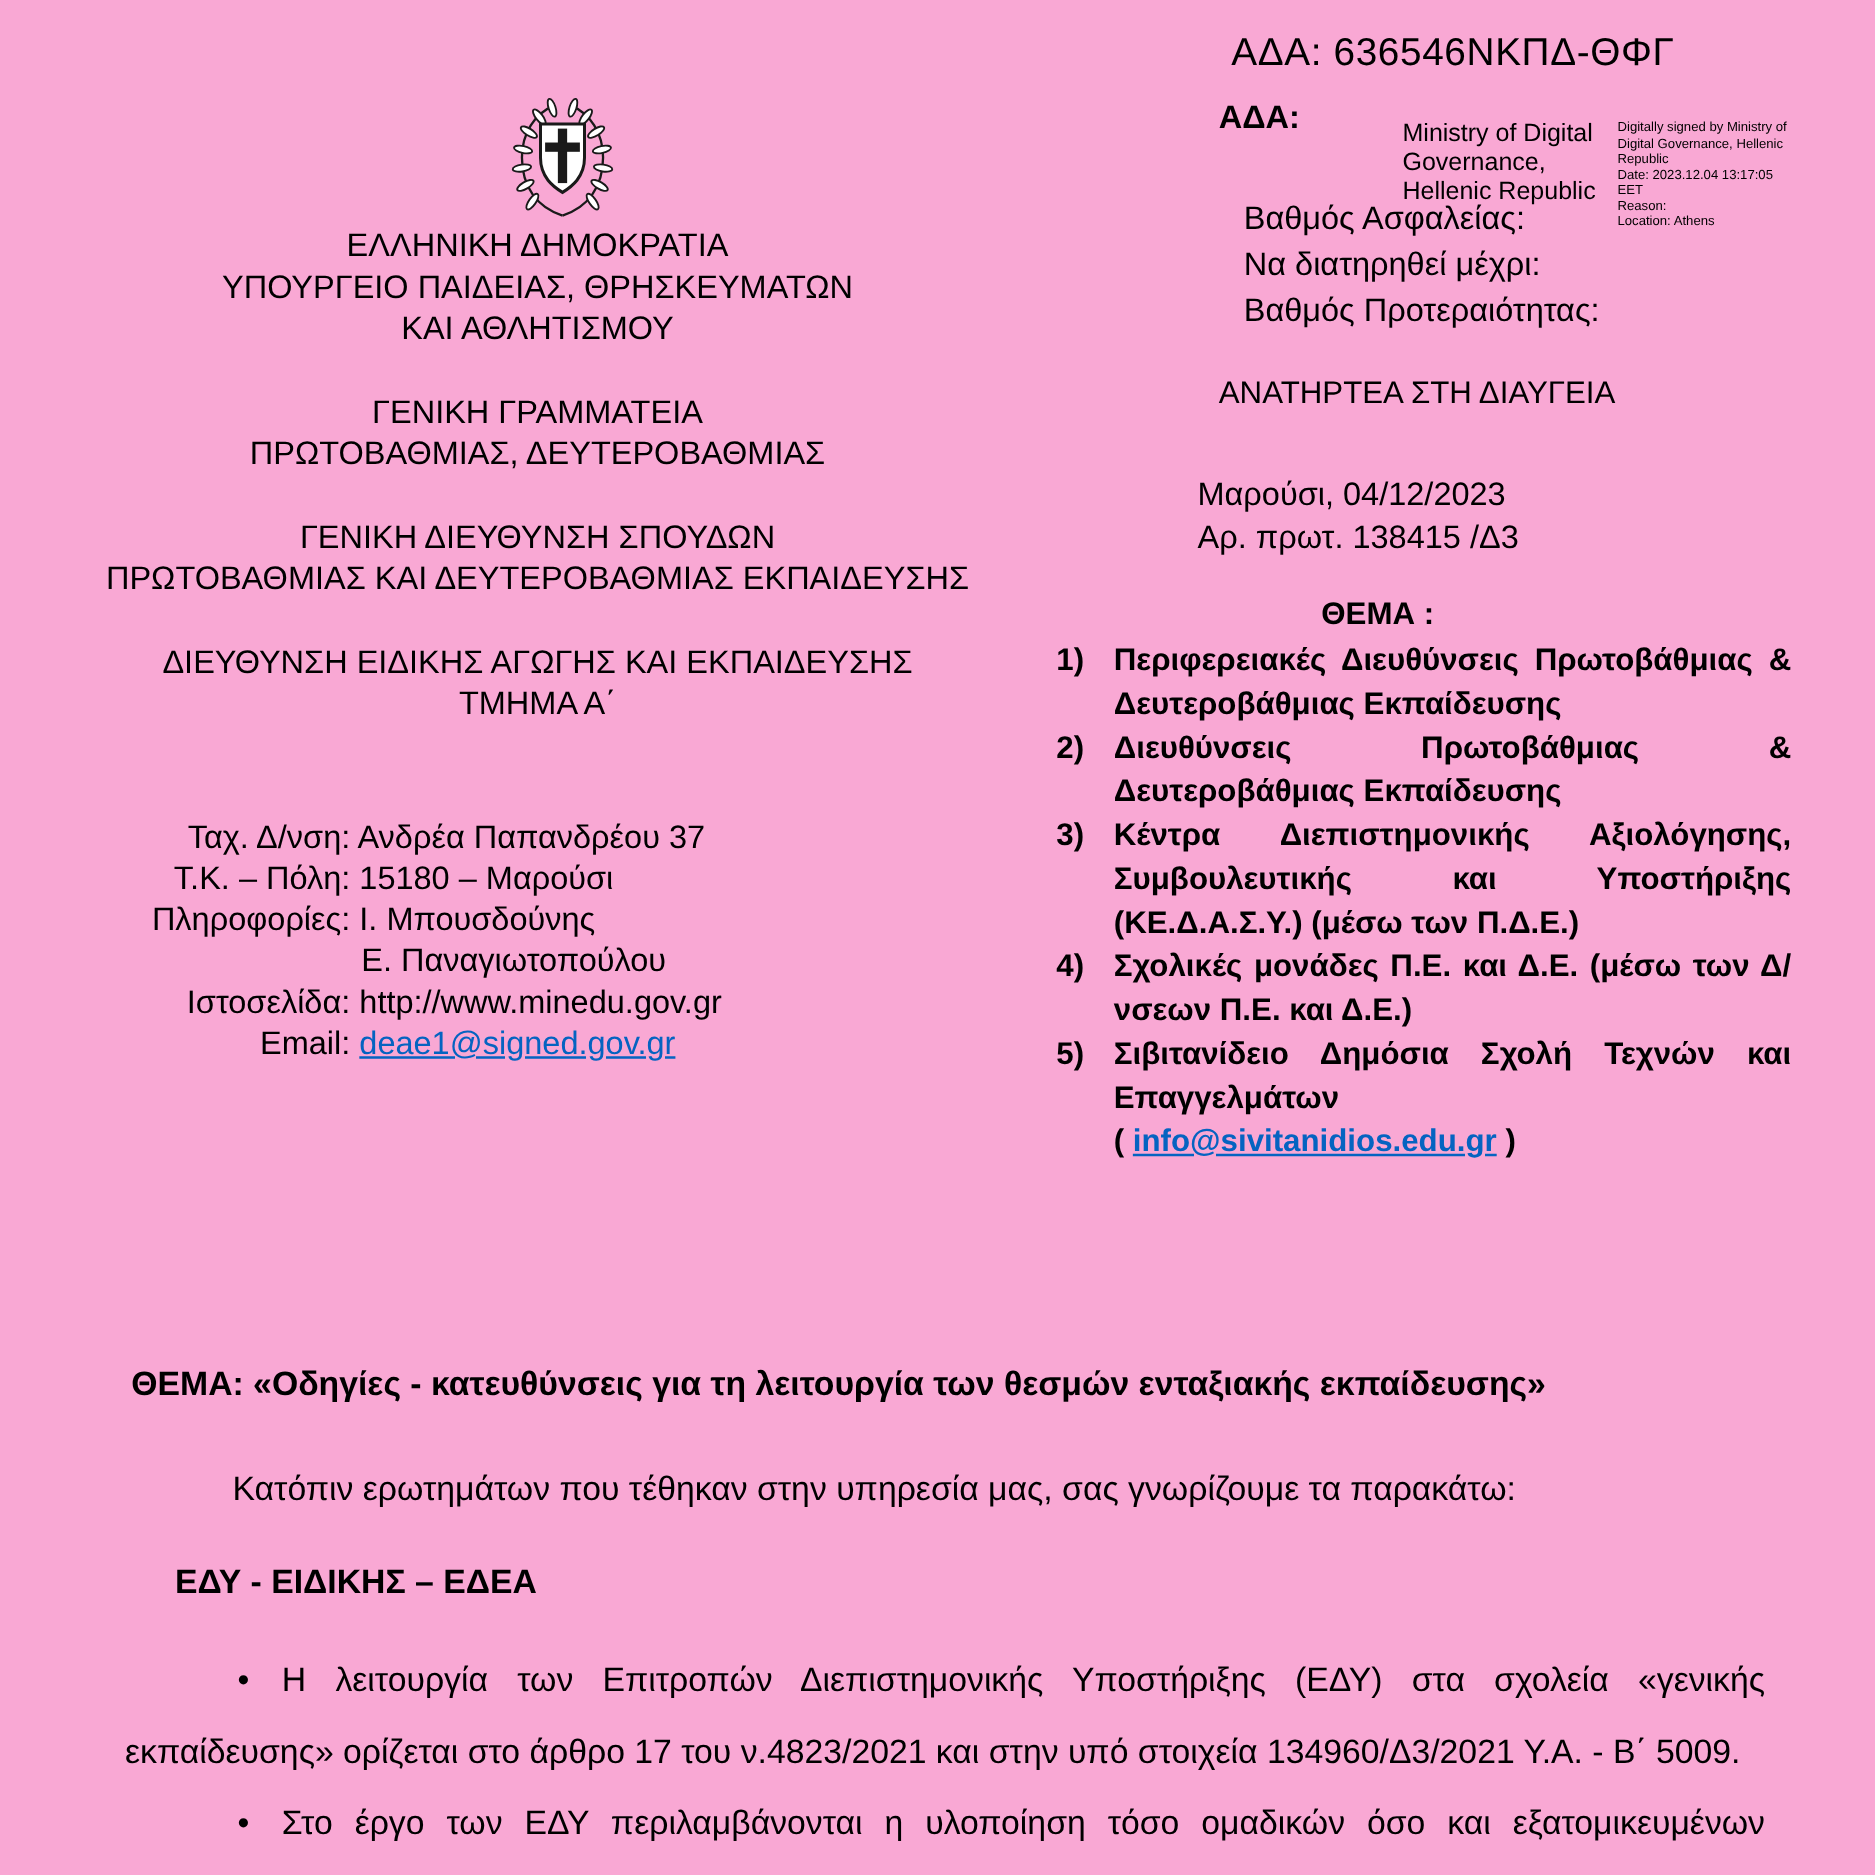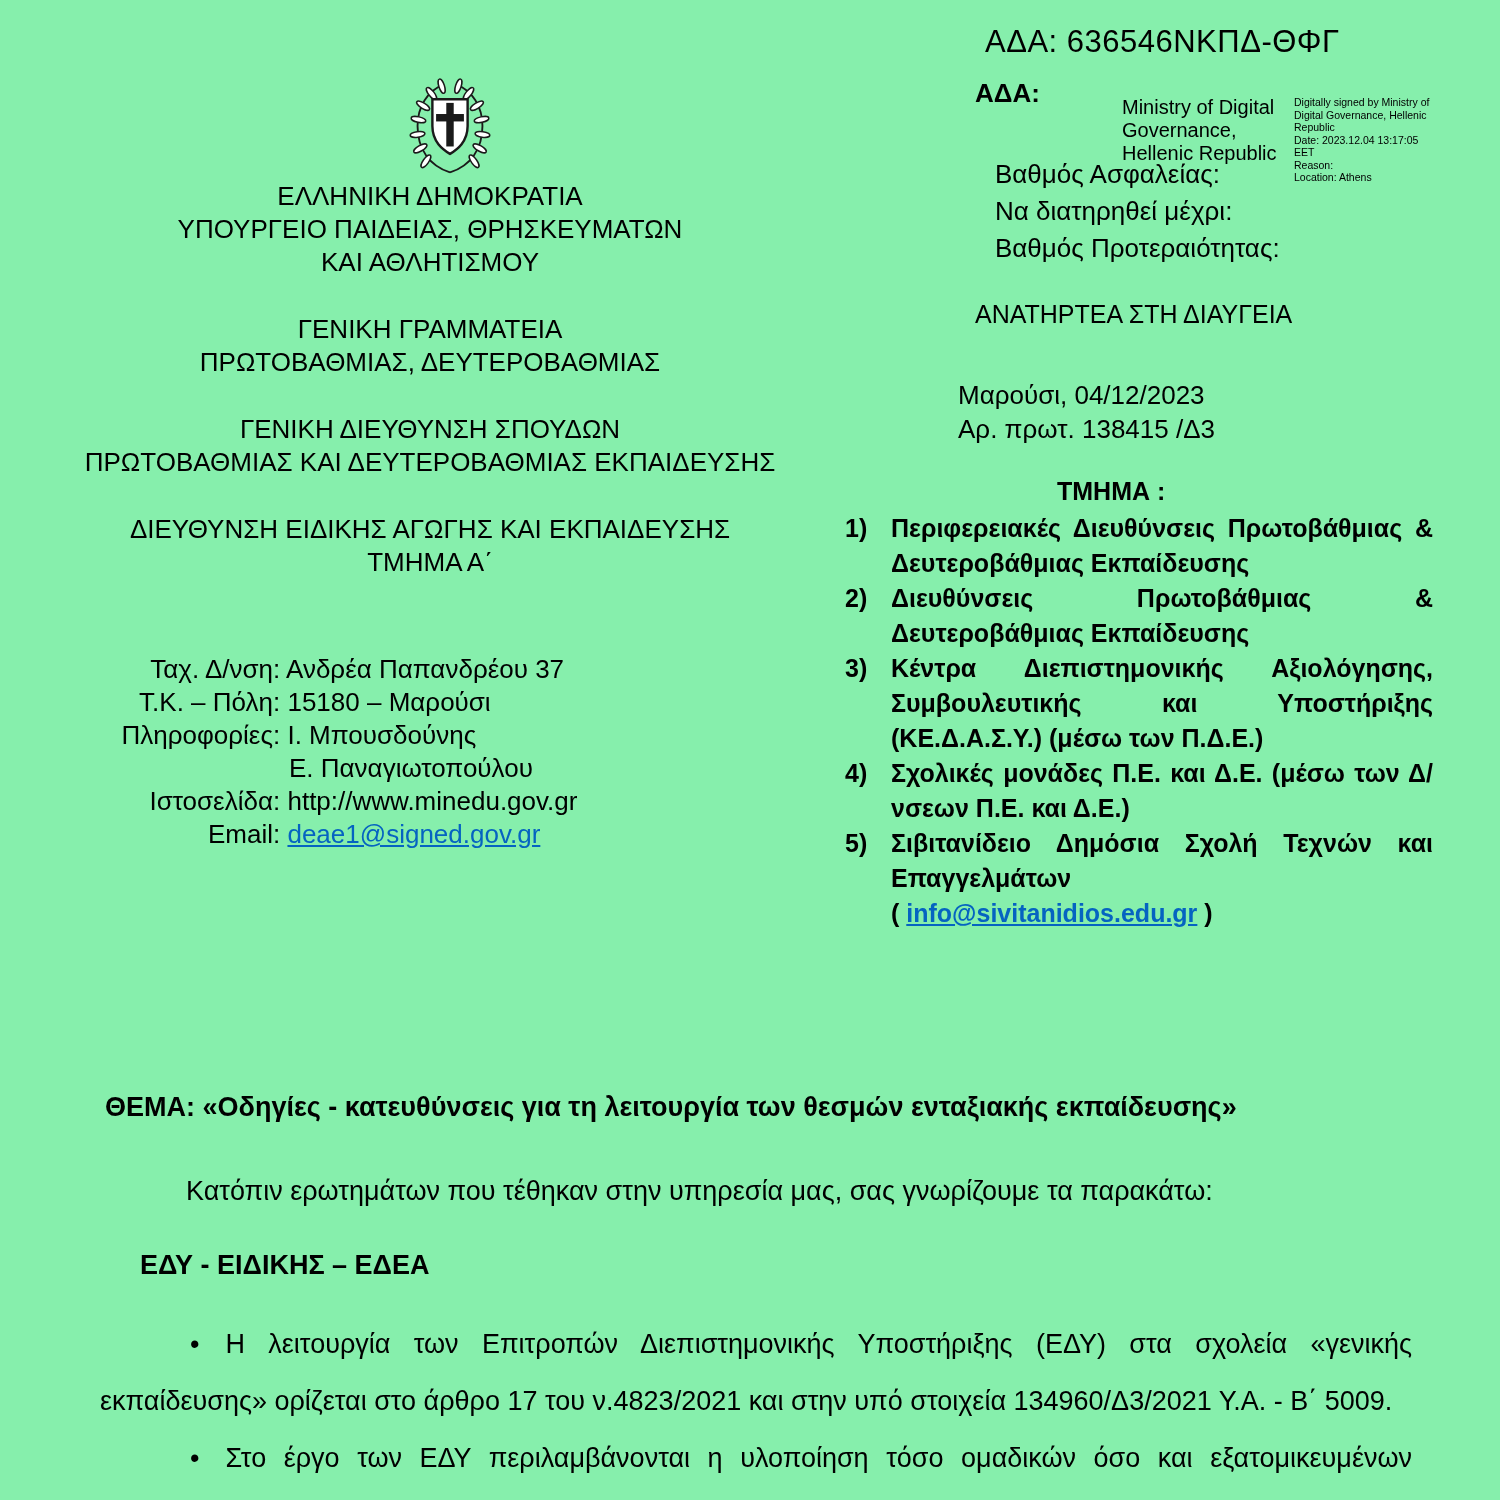--- a/index.html
+++ b/index.html
@@ -1,17 +1,17 @@
 <!DOCTYPE html>
 <html><head>
 <meta charset="utf-8">
 <style>
   html,body{margin:0;padding:0;background:#e8e8e8;}
   .page{
-    position:relative;width:1500px;height:1500px;background:#86efac;
+    position:relative;width:1500px;height:1500px;background:#f9a8d4;
     overflow:hidden;color:#000;font-family:"Liberation Sans",sans-serif;
     margin:0 auto;
   }
   .link{color:#0563C1;text-decoration:underline;cursor:pointer;}
 
   .ada-top{position:absolute;left:985px;top:24px;font-size:31px;letter-spacing:.5px;}
 
   .emblem{position:absolute;left:402px;top:76px;width:96px;height:102px;}
   .emblem svg{width:100%;height:100%;}
 
@@ -145,21 +145,21 @@
   </div>
 
   <div class="diavgeia">ΑΝΑΤΗΡΤΕΑ ΣΤΗ ΔΙΑΥΓΕΙΑ</div>
 
   <div class="place-date">
     <div>Μαρούσι,  04/12/2023</div>
     <div>Αρ. πρωτ.    138415 /Δ3</div>
   </div>
 
   <div class="pros">
-    <div class="pros-heading">ΤΜΗΜΑ :</div>
+    <div class="pros-heading">ΘΕΜΑ :</div>
     <div class="pros-item">
       <span class="pros-num">1)</span>
       <div class="pros-text">Περιφερειακές Διευθύνσεις Πρωτοβάθμιας &amp; Δευτεροβάθμιας Εκπαίδευσης</div>
     </div>
     <div class="pros-item">
       <span class="pros-num">2)</span>
       <div class="pros-text">Διευθύνσεις Πρωτοβάθμιας &amp; Δευτεροβάθμιας Εκπαίδευσης</div>
     </div>
     <div class="pros-item">
       <span class="pros-num">3)</span>

